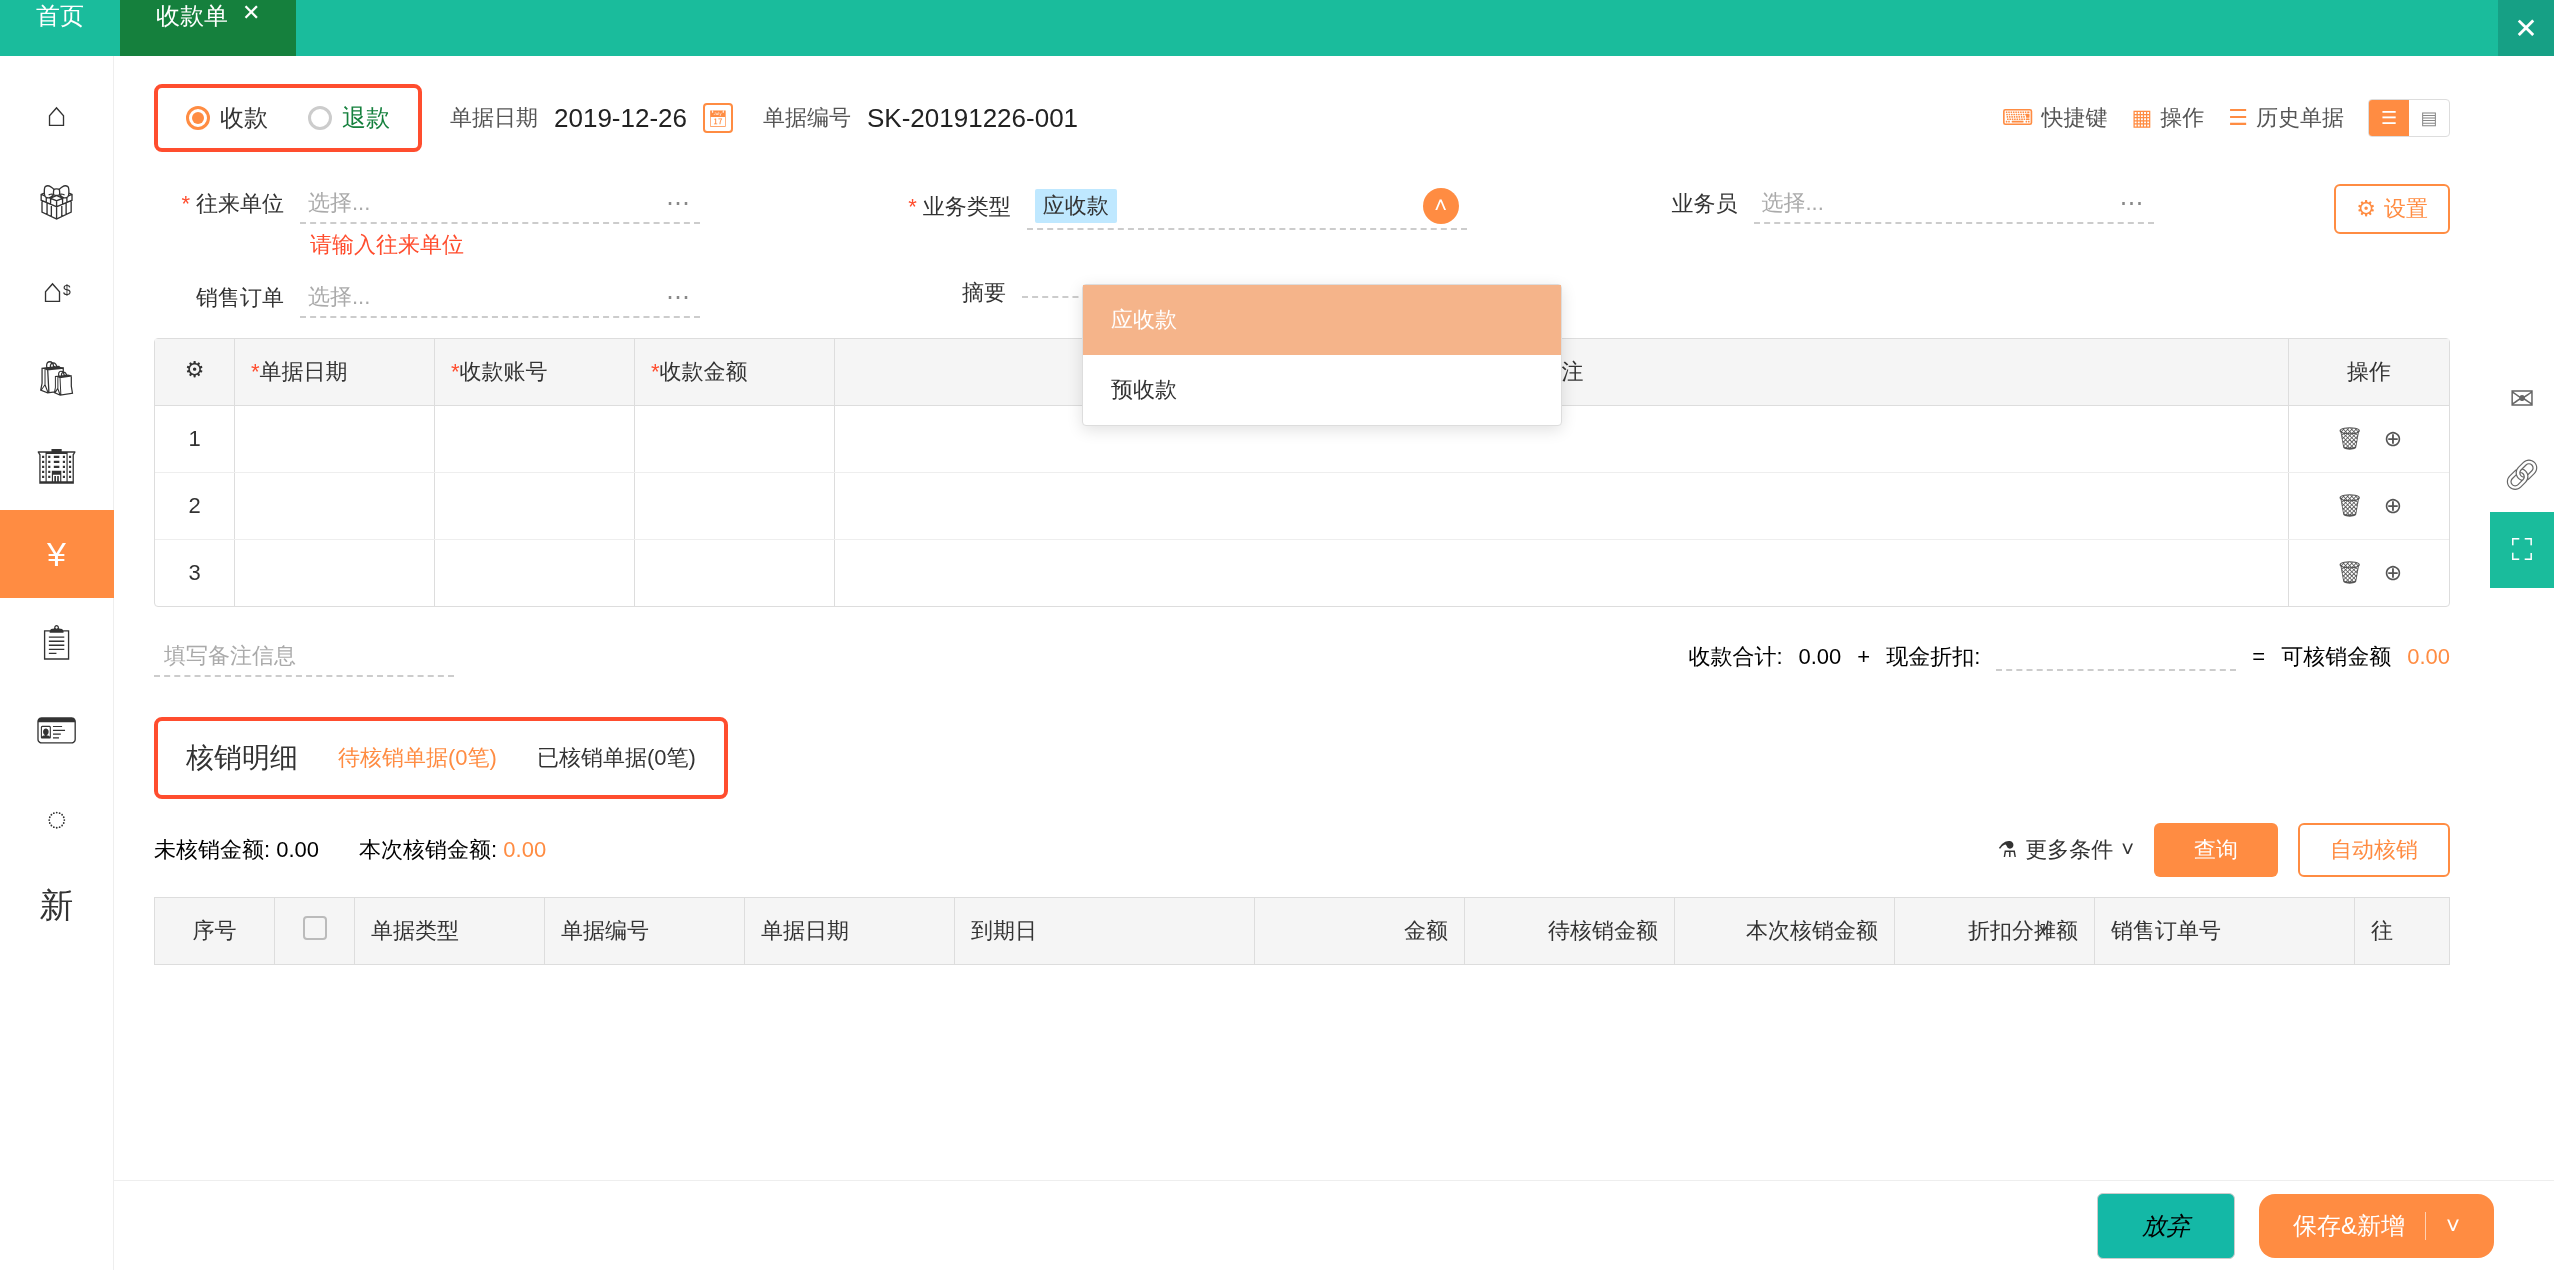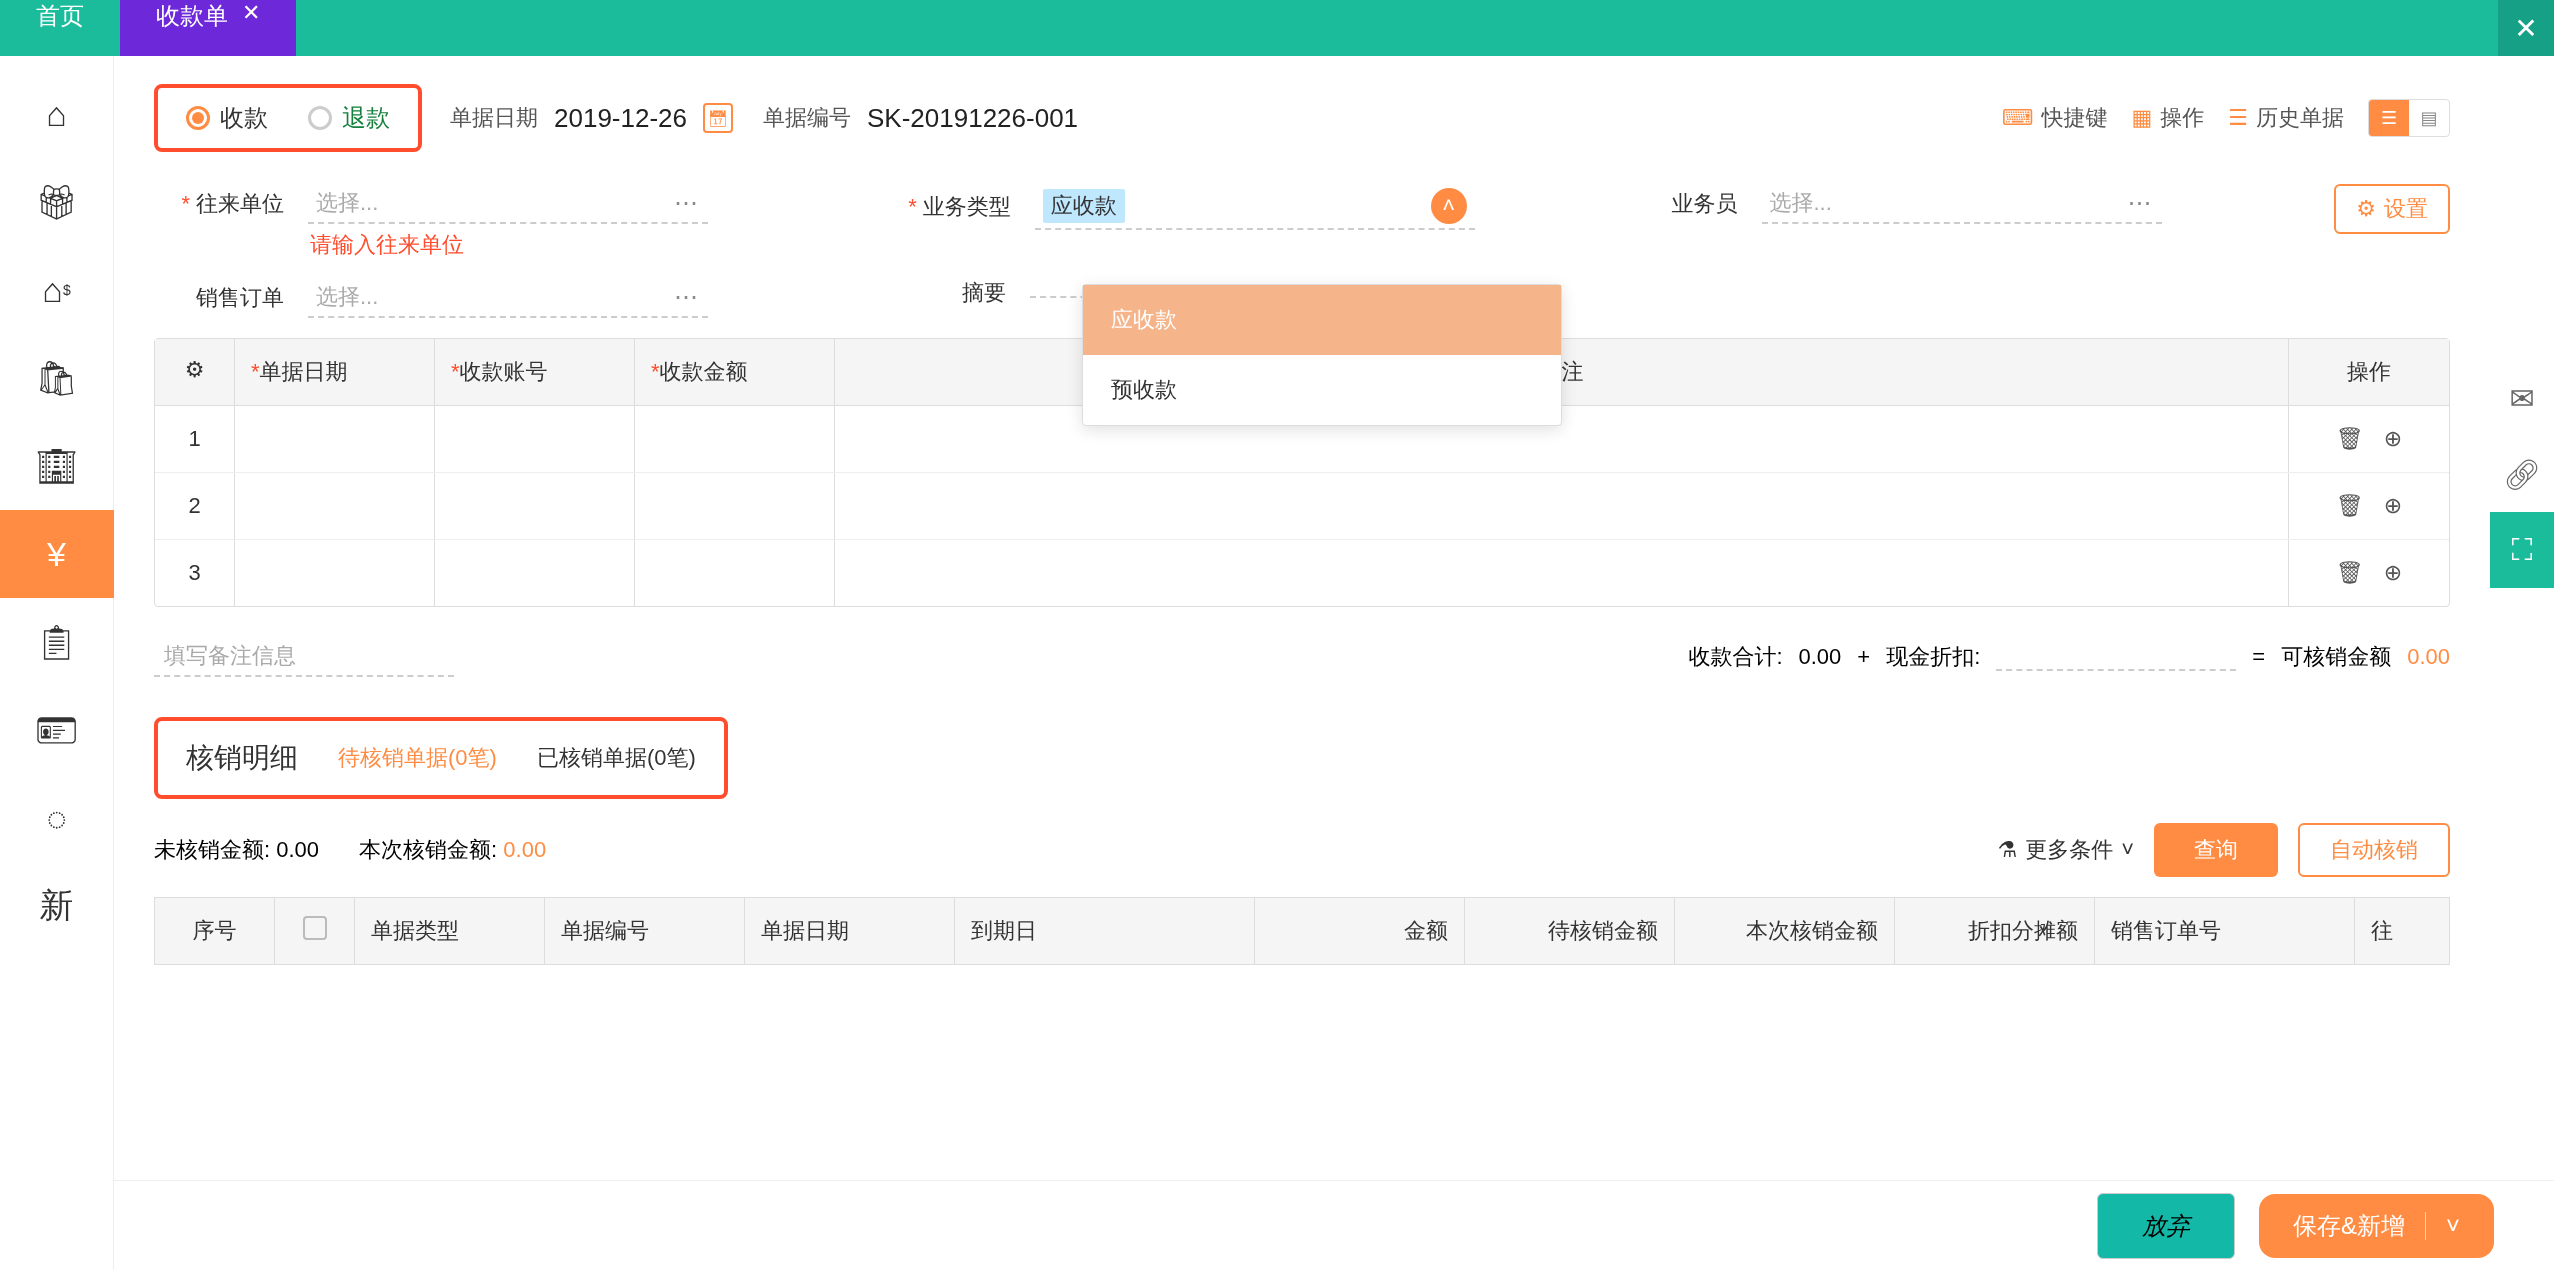--- a/index.html
+++ b/index.html
@@ -14,21 +14,21 @@
   position: relative;
 }
 .header .tab {
   padding: 0 36px;
   display: flex;
   font-size: 24px;
   color: #fff;
   cursor: pointer;
   position: relative;
 }
-.header .tab.active { background: #6d28d9; }
+.header .tab.active { background: #15803d; }
 .header .tab .close-x {
   margin-left: 14px;
   font-size: 22px;
 }
 .header .window-close {
   position: absolute;
   right: 0;
   top: 0;
   width: 56px;
   height: 56px;
@@ -187,21 +187,21 @@
 .form-rows { margin-bottom: 20px; }
 .form-row {
   display: flex;
   align-items: flex-start;
   gap: 60px;
   margin-bottom: 18px;
 }
 .field-group {
   display: flex;
   align-items: center;
-  gap: 24px;
+  gap: 16px;
 }
 .field-label {
   font-size: 22px;
   color: #333;
   white-space: nowrap;
   min-width: 130px;
   text-align: right;
 }
 .field-label .req { color: #ff4d2e; margin-right: 6px; }
 .field-input {

